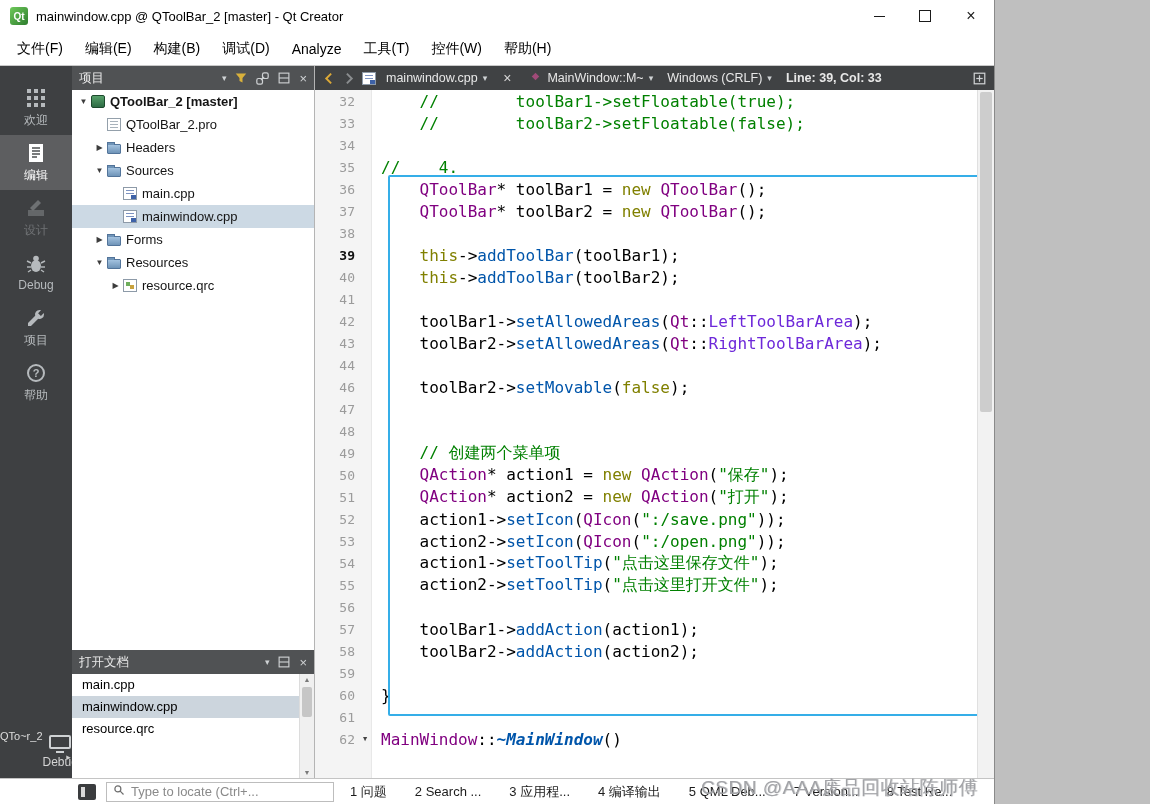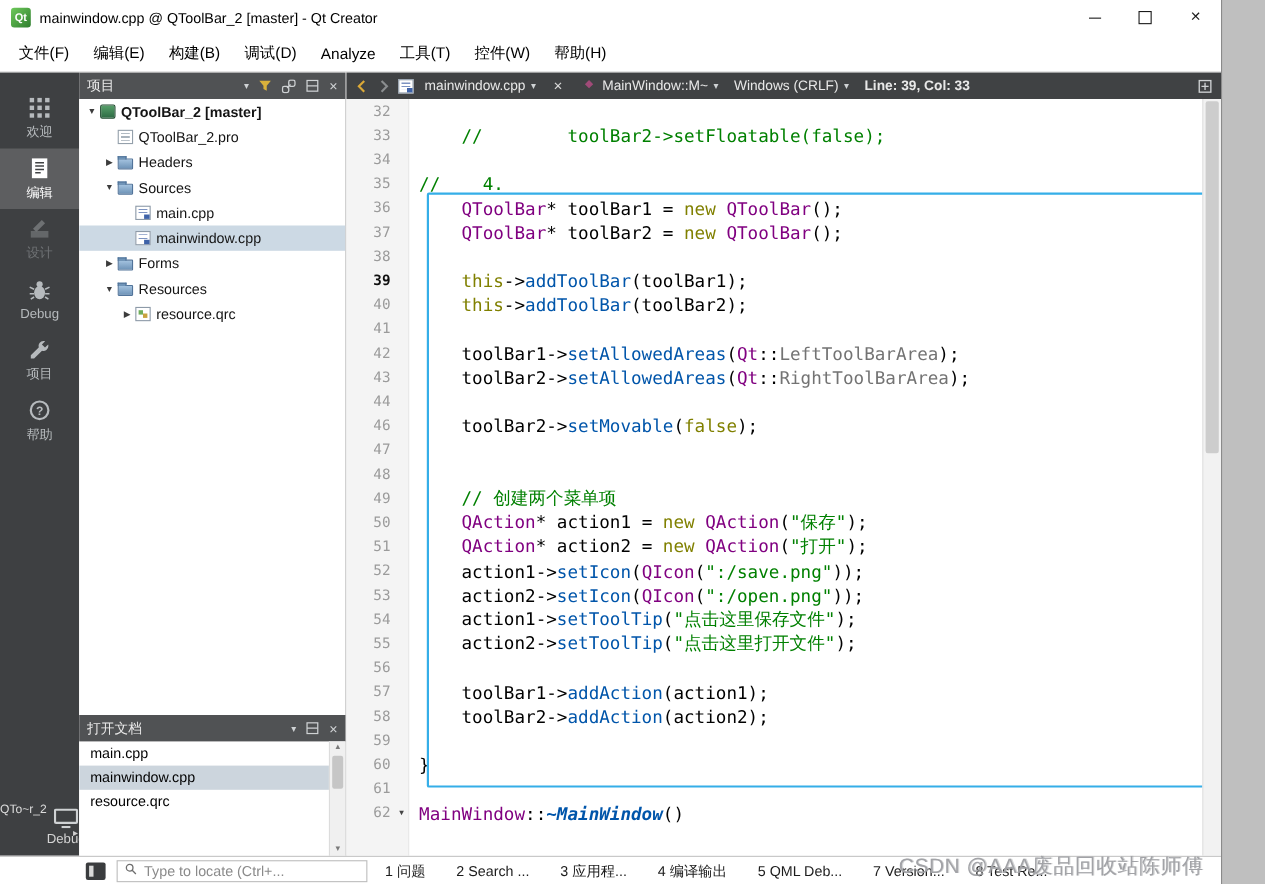--- a/index.html
+++ b/index.html
@@ -1,16 +1,16 @@
 <!DOCTYPE html>
 <html><head>
 <meta charset="utf-8">
 <style>
   html,body{margin:0;padding:0;background:#bfbfbf;}
-  .app{position:relative;width:1110px;height:804px;background:#fff;overflow:hidden;
+  .app{position:relative;width:994px;height:804px;background:#fff;overflow:hidden;
        font-family:"Liberation Sans",sans-serif;outline:1px solid #8a8a8a;}
 
   
   .titlebar{position:absolute;top:0;left:0;right:0;height:32px;display:flex;align-items:center;
             padding-left:10px;font-size:13px;color:#000;background:#fff;}
   .qt-logo{width:18px;height:18px;border-radius:3px;flex:none;margin-right:8px;color:#fff;
            background:linear-gradient(135deg,#6ec95a,#2e7d2e);display:flex;align-items:center;
            justify-content:center;font-size:10px;font-weight:bold;}
   .title-text{flex:1;white-space:nowrap;}
   .win-btn{width:46px;height:32px;display:flex;align-items:center;justify-content:center;color:#1a1a1a;}
@@ -97,21 +97,21 @@
   .code-wrap{position:absolute;top:24px;left:0;right:0;bottom:0;background:#fff;overflow:hidden;}
   .gutter-bg{position:absolute;top:0;bottom:0;left:0;width:56px;background:#f4f4f4;border-right:1px solid #e8e8e8;}
   .code-lines{position:absolute;top:0;left:0;right:16px;bottom:0;}
   .code-line{height:22px;display:flex;align-items:center;font-family:"DejaVu Sans Mono",monospace;font-size:16px;}
   .ln{width:40px;flex:none;text-align:right;padding-right:8px;color:#9b9b9b;font-size:13px;
       font-family:"DejaVu Sans Mono",monospace;}
   .code-line.current .ln{color:#101010;font-weight:bold;}
   .fold{width:8px;flex:none;font-size:7px;color:#444;}
   .src{white-space:pre;padding-left:10px;}
   .tk-pl{color:#000000;} .tk-cm{color:#008000;} .tk-kw{color:#808000;}
-  .tk-ty{color:#800080;text-align:right;} .tk-fn{color:#0055aa;} .tk-st{color:#008000;} .tk-en{color:#737373;}
+  .tk-ty{color:#800080;text-align:right;} .tk-fn{color:#0055aa;} .tk-st{color:#008000;} .tk-en{color:#6d28d9;}
   .tk-fnv{color:#0055aa;font-weight:bold;font-style:italic;}
 
   .sel-box{position:absolute;left:73px;top:85px;width:733px;height:537px;border:2px solid #35aee8;
            border-radius:2px;pointer-events:none;}
 
   .v-scroll{position:absolute;top:0;bottom:0;right:0;width:16px;background:#f2f2f2;border-left:1px solid #e0e0e0;}
   .v-thumb{position:absolute;left:2px;right:2px;top:2px;height:320px;background:#cdcdcd;border-radius:2px;}
 
   
   .statusbar{position:absolute;left:0;right:0;bottom:0;height:26px;background:#fff;border-top:1px solid #c4c4c4;
@@ -411,20 +411,21 @@
             </svg>
         </span>
       </div>
 
       <div class="code-wrap">
         <div class="gutter-bg"></div>
         <div class="code-lines">
             <div class="code-line">
               <span class="ln">32</span>
               <span class="fold"></span>
+              <span class="src"><span class="tk-cm">    //        toolBar1-&gt;setFloatable(true);</span></span>
             </div>
             <div class="code-line">
               <span class="ln">33</span>
               <span class="fold"></span>
               <span class="src"><span class="tk-cm">    //        toolBar2-&gt;setFloatable(false);</span></span>
             </div>
             <div class="code-line">
               <span class="ln">34</span>
               <span class="fold"></span>
               <span class="src"></span>

